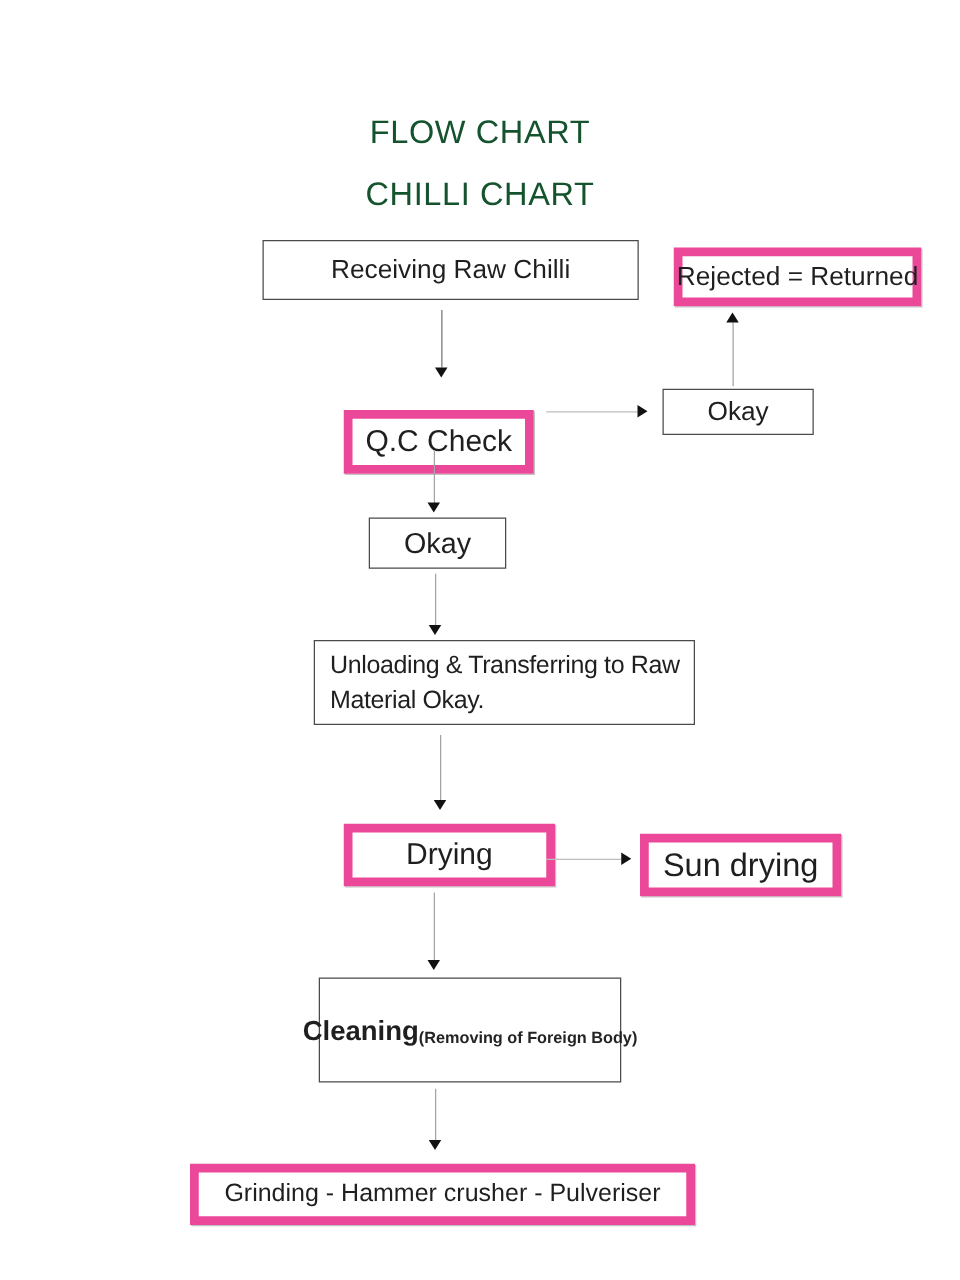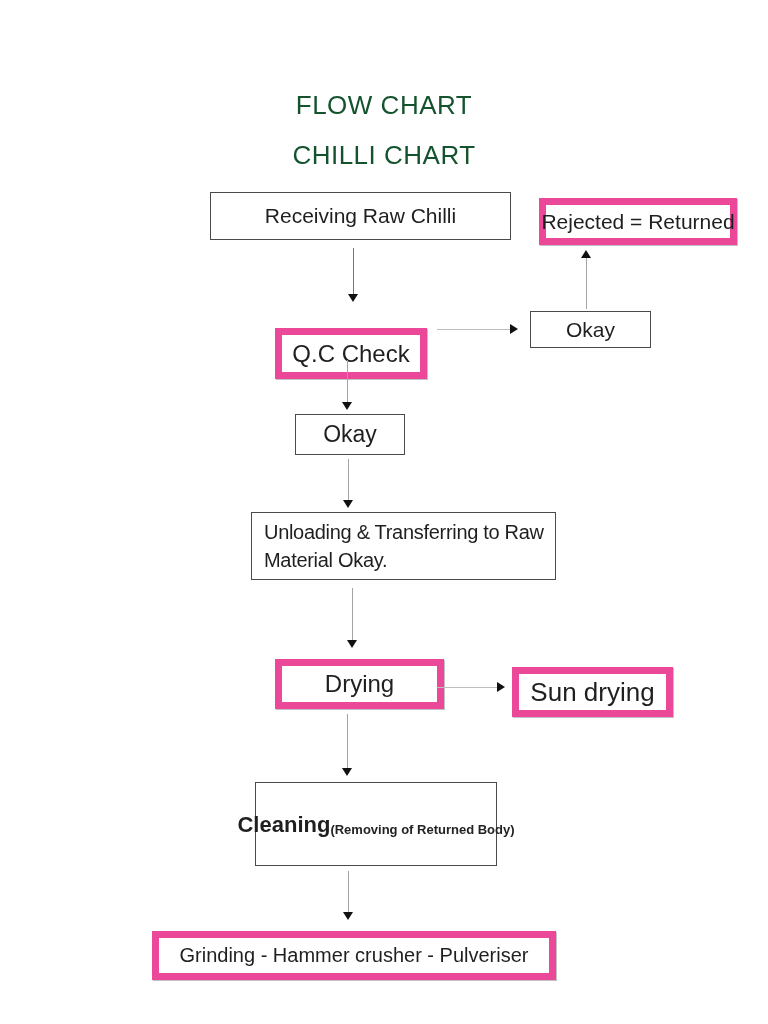--- a/index.html
+++ b/index.html
@@ -107,21 +107,21 @@
   <div class="node thick n-drying">
     <span>Drying</span>
   </div>
 
   <div class="node thick n-sun">
     <span>Sun drying</span>
   </div>
 
   <div class="node thin n-cleaning">
     <span class="main">Cleaning</span>
-    <span class="sub">(Removing of Returned Body)</span>
+    <span class="sub">(Removing of Foreign Body)</span>
   </div>
 
   <div class="node thick n-grinding">
     <span>Grinding - Hammer crusher - Pulveriser</span>
   </div>
 
   <div class="aline-v dark a1l"></div>
   <div class="ahead down a1h"></div>
 
   <div class="aline-h a2l"></div>

